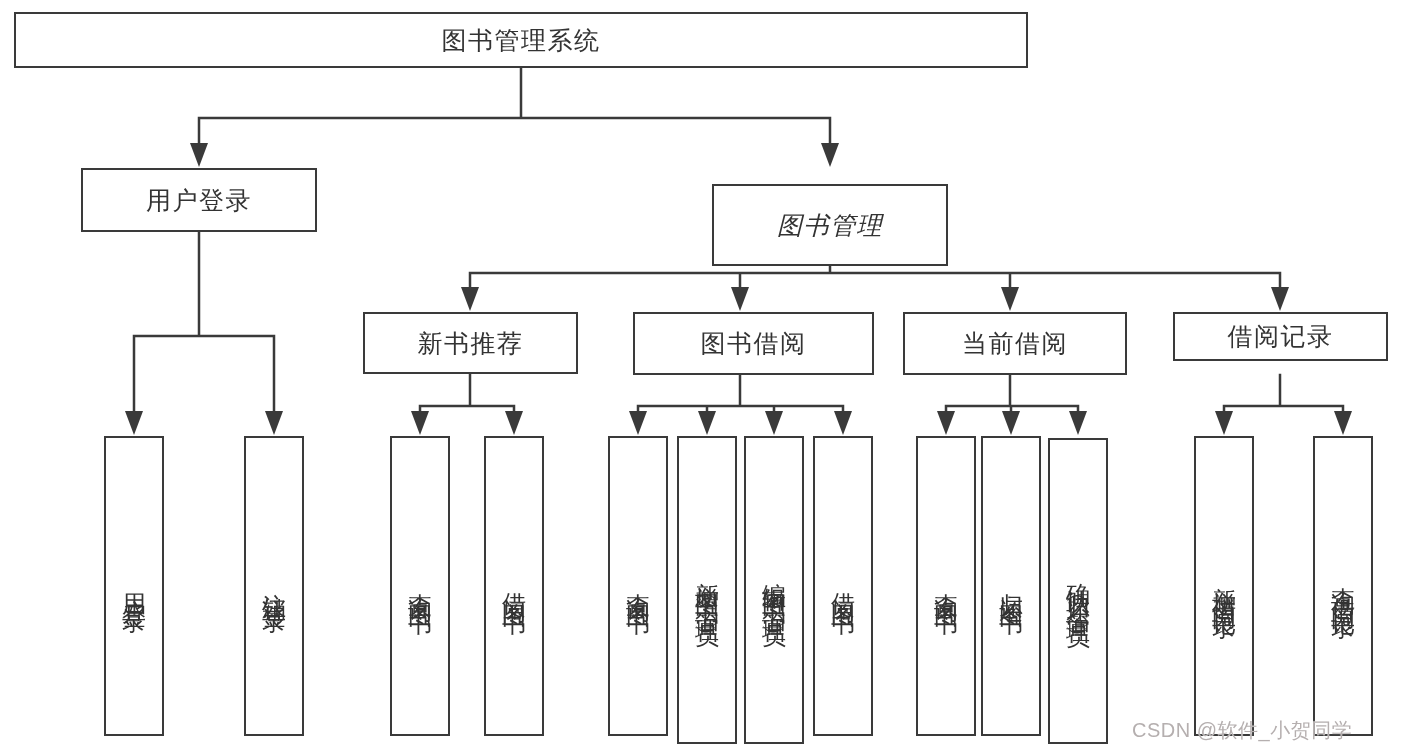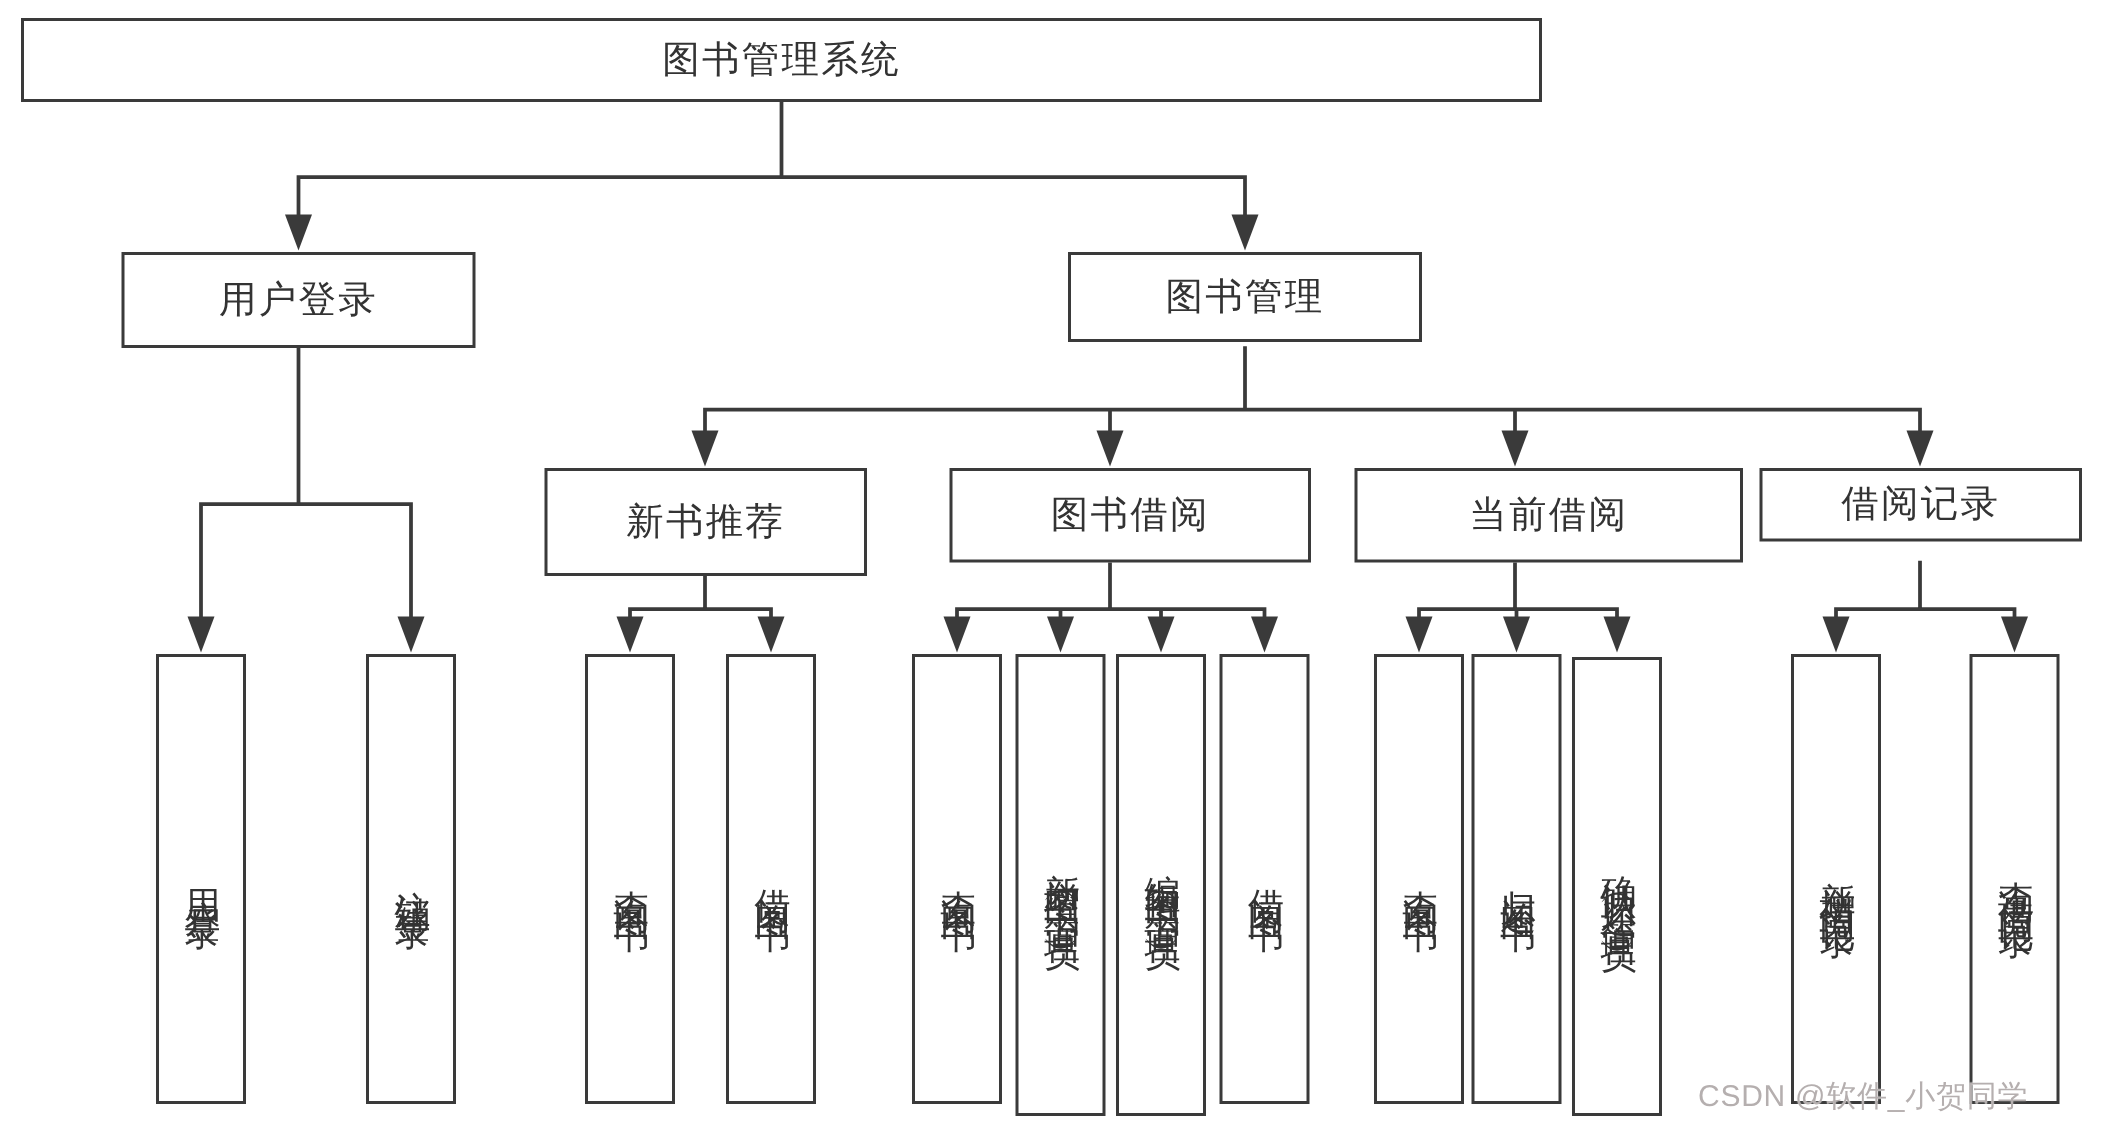--- a/index.html
+++ b/index.html
@@ -101,25 +101,25 @@
       <polygon points="1002,411 1020,411 1011,435"></polygon>
       <polygon points="1069,411 1087,411 1078,435"></polygon>
       <polygon points="1215,411 1233,411 1224,435"></polygon>
       <polygon points="1334,411 1352,411 1343,435"></polygon>
     </g>
   </svg>
 
   <div class="node" style="left:14px; top:12px; width:1014px; height:56px;">图书管理系统</div>
 
   <div class="node" style="left:81px; top:168px; width:236px; height:64px;">用户登录</div>
-  <div class="node" style="left:712px; top:168px; width:236px; height:60px;">图书管理</div>
+  <div class="node" style="left:712px; top:184px; width:236px; height:82px;font-style:italic;">图书管理</div>
 
-  <div class="node" style="left:363px; top:312px; width:215px; height:72px;">新书推荐</div>
+  <div class="node" style="left:363px; top:312px; width:215px; height:62px;">新书推荐</div>
   <div class="node" style="left:633px; top:312px; width:241px; height:63px;">图书借阅</div>
-  <div class="node" style="left:903px; top:312px; width:259px; height:63px;">当前借阅</div>
+  <div class="node" style="left:903px; top:312px; width:224px; height:63px;">当前借阅</div>
   <div class="node" style="left:1173px; top:312px; width:215px; height:49px;">借阅记录</div>
 
   <div class="node v" style="left:104px; top:436px; width:60px; height:300px;">用户登录</div>
   <div class="node v" style="left:244px; top:436px; width:60px; height:300px;">注销登录</div>
 
   <div class="node v" style="left:390px; top:436px; width:60px; height:300px;">查询图书</div>
   <div class="node v" style="left:484px; top:436px; width:60px; height:300px;">借阅图书</div>
 
   <div class="node v" style="left:608px; top:436px; width:60px; height:300px;">查询图书</div>
   <div class="node v" style="left:677px; top:436px; width:60px; height:308px;">新增图书（管理员）</div>

